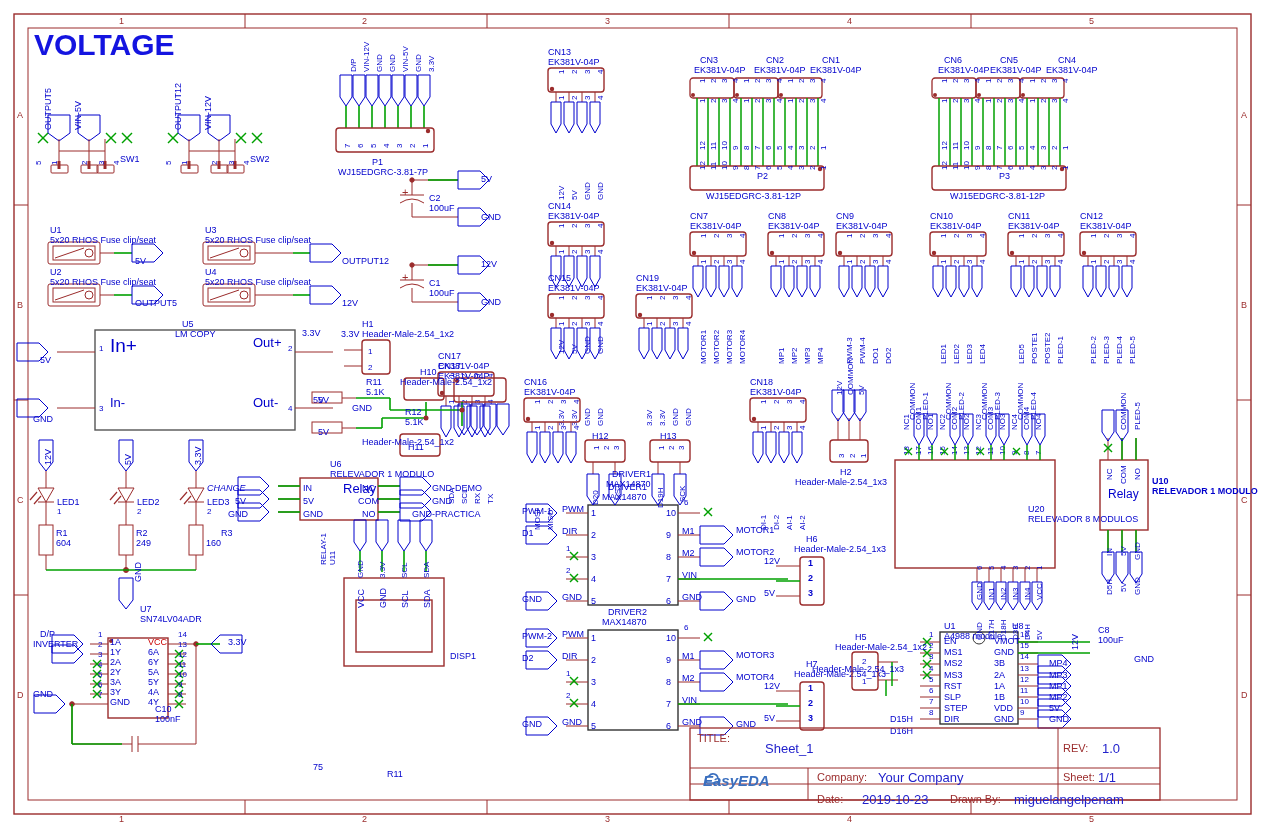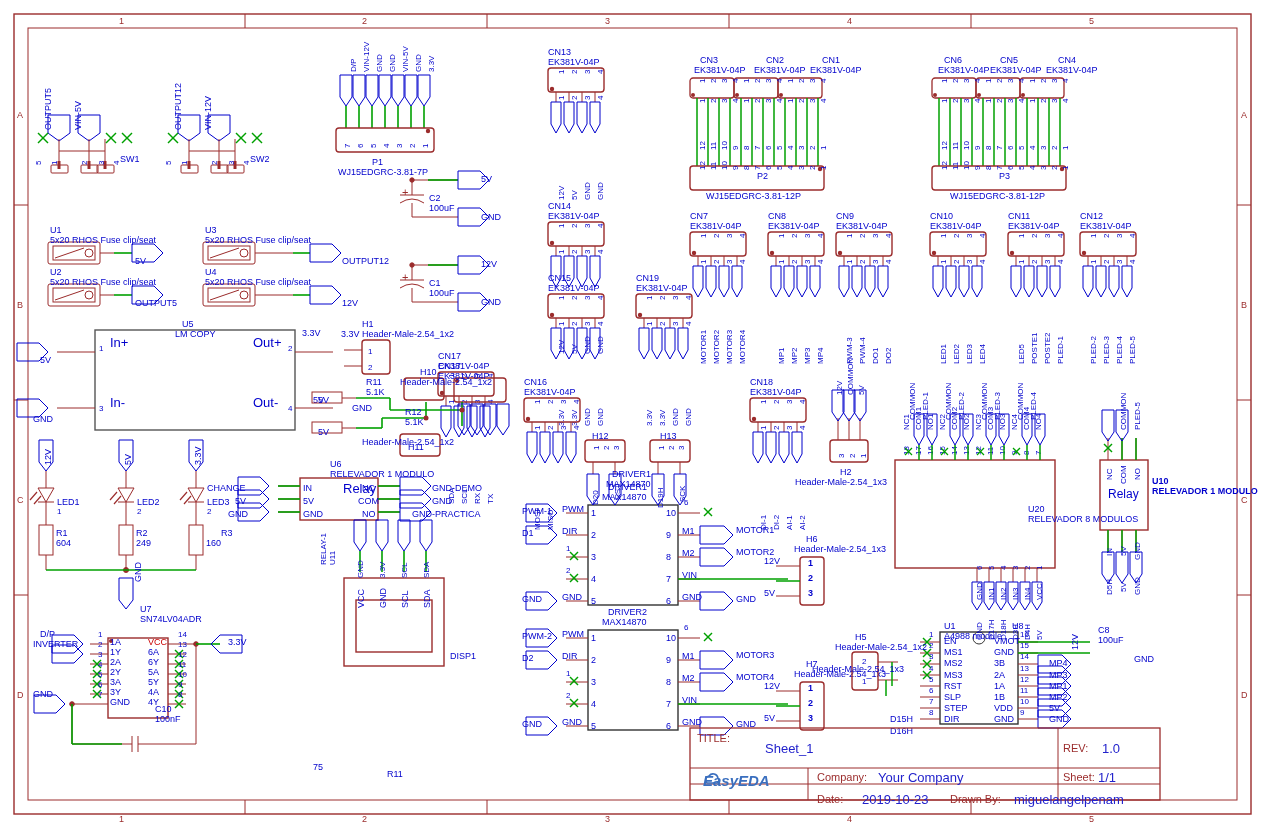--- a/index.html
+++ b/index.html
@@ -53,20 +53,21 @@
 <div class="frame-lbl" style="left:1089px;top:814px;">5</div>
 <div class="frame-lbl" style="left:17px;top:110px;">A</div>
 <div class="frame-lbl" style="left:17px;top:300px;">B</div>
 <div class="frame-lbl" style="left:17px;top:495px;">C</div>
 <div class="frame-lbl" style="left:17px;top:690px;">D</div>
 <div class="frame-lbl" style="left:1241px;top:110px;">A</div>
 <div class="frame-lbl" style="left:1241px;top:300px;">B</div>
 <div class="frame-lbl" style="left:1241px;top:495px;">C</div>
 <div class="frame-lbl" style="left:1241px;top:690px;">D</div>
 
+<div class="t big" style="left:34px;top:30px;">VOLTAGE</div>
 
 <svg width="300" height="110" style="left:30px;top:95px;">
 
   <path d="M40 20 h18 l8 11 -8 11 h-18 z" fill="none" stroke="#0000cc" transform="rotate(90 40 20)"></path>
   <path d="M70 20 h18 l8 11 -8 11 h-18 z" fill="none" stroke="#0000cc" transform="rotate(90 70 20)"></path>
   <g stroke="#9b2c2c" fill="none">
     <line x1="29" y1="44" x2="29" y2="70"></line>
         <line x1="59" y1="44" x2="59" y2="56"></line>
     <line x1="29" y1="56" x2="75" y2="56"></line>
         <line x1="75" y1="44" x2="75" y2="70"></line>
@@ -185,21 +186,21 @@
   <line x1="200" y1="22" x2="238" y2="22"></line>
         <line x1="200" y1="78" x2="238" y2="78"></line>
       </g>
   <g fill="none" stroke="#0000cc">
     <path d="M-78 13 h22 l9 9 -9 9 h-22 z"></path>
         <path d="M-78 69 h22 l9 9 -9 9 h-22 z"></path>
   </g>
 </svg>
 <div class="t" style="left:182px;top:320px;">U5</div>
 <div class="t" style="left:175px;top:330px;">LM COPY</div>
-<div class="t" style="left:110px;top:336px;font-size:13px;">In+</div>
+<div class="t" style="left:110px;top:336px;font-size:19px;">In+</div>
 <div class="t" style="left:110px;top:396px;font-size:13px;">In-</div>
 <div class="t" style="left:253px;top:336px;font-size:13px;">Out+</div>
 <div class="t" style="left:253px;top:396px;font-size:13px;">Out-</div>
 <div class="t" style="left:99px;top:345px;font-size:8px;">1</div>
 <div class="t" style="left:99px;top:405px;font-size:8px;">3</div>
 <div class="t" style="left:288px;top:345px;font-size:8px;">2</div>
 <div class="t" style="left:288px;top:405px;font-size:8px;">4</div>
 <div class="t" style="left:40px;top:356px;">5V</div>
 <div class="t" style="left:33px;top:415px;">GND</div>
 <div class="t" style="left:302px;top:329px;">3.3V</div>
@@ -1024,21 +1025,21 @@
 </svg>
 <div class="t" style="left:330px;top:460px;">U6</div>
 <div class="t" style="left:330px;top:470px;">RELEVADOR 1 MODULO</div>
 <div class="t" style="left:343px;top:482px;font-size:13px;">Relay</div>
 <div class="t" style="left:303px;top:484px;font-size:9px;">IN</div>
 <div class="t" style="left:303px;top:497px;font-size:9px;">5V</div>
 <div class="t" style="left:303px;top:510px;font-size:9px;">GND</div>
 <div class="t" style="left:362px;top:484px;font-size:9px;">NC</div>
 <div class="t" style="left:358px;top:497px;font-size:9px;">COM</div>
 <div class="t" style="left:362px;top:510px;font-size:9px;">NO</div>
-<div class="t" style="left:207px;top:484px;">CHANGE</div>
+<div class="t" style="left:207px;top:484px;font-style:italic;">CHANGE</div>
 <div class="t" style="left:235px;top:497px;">5V</div>
 <div class="t" style="left:228px;top:510px;">GND</div>
 <div class="t" style="left:432px;top:484px;">GND-DEMO</div>
 <div class="t" style="left:432px;top:497px;">GND</div>
 <div class="t" style="left:412px;top:510px;">GND-PRACTICA</div>
 <div class="t vt" style="left:320px;top:565px;font-size:8px;">RELAY-1</div>
 <div class="t vt" style="left:329px;top:565px;font-size:8px;">U11</div>
 
 <svg width="140" height="140" style="left:330px;top:520px;">
   <g fill="none" stroke="#0000cc">

